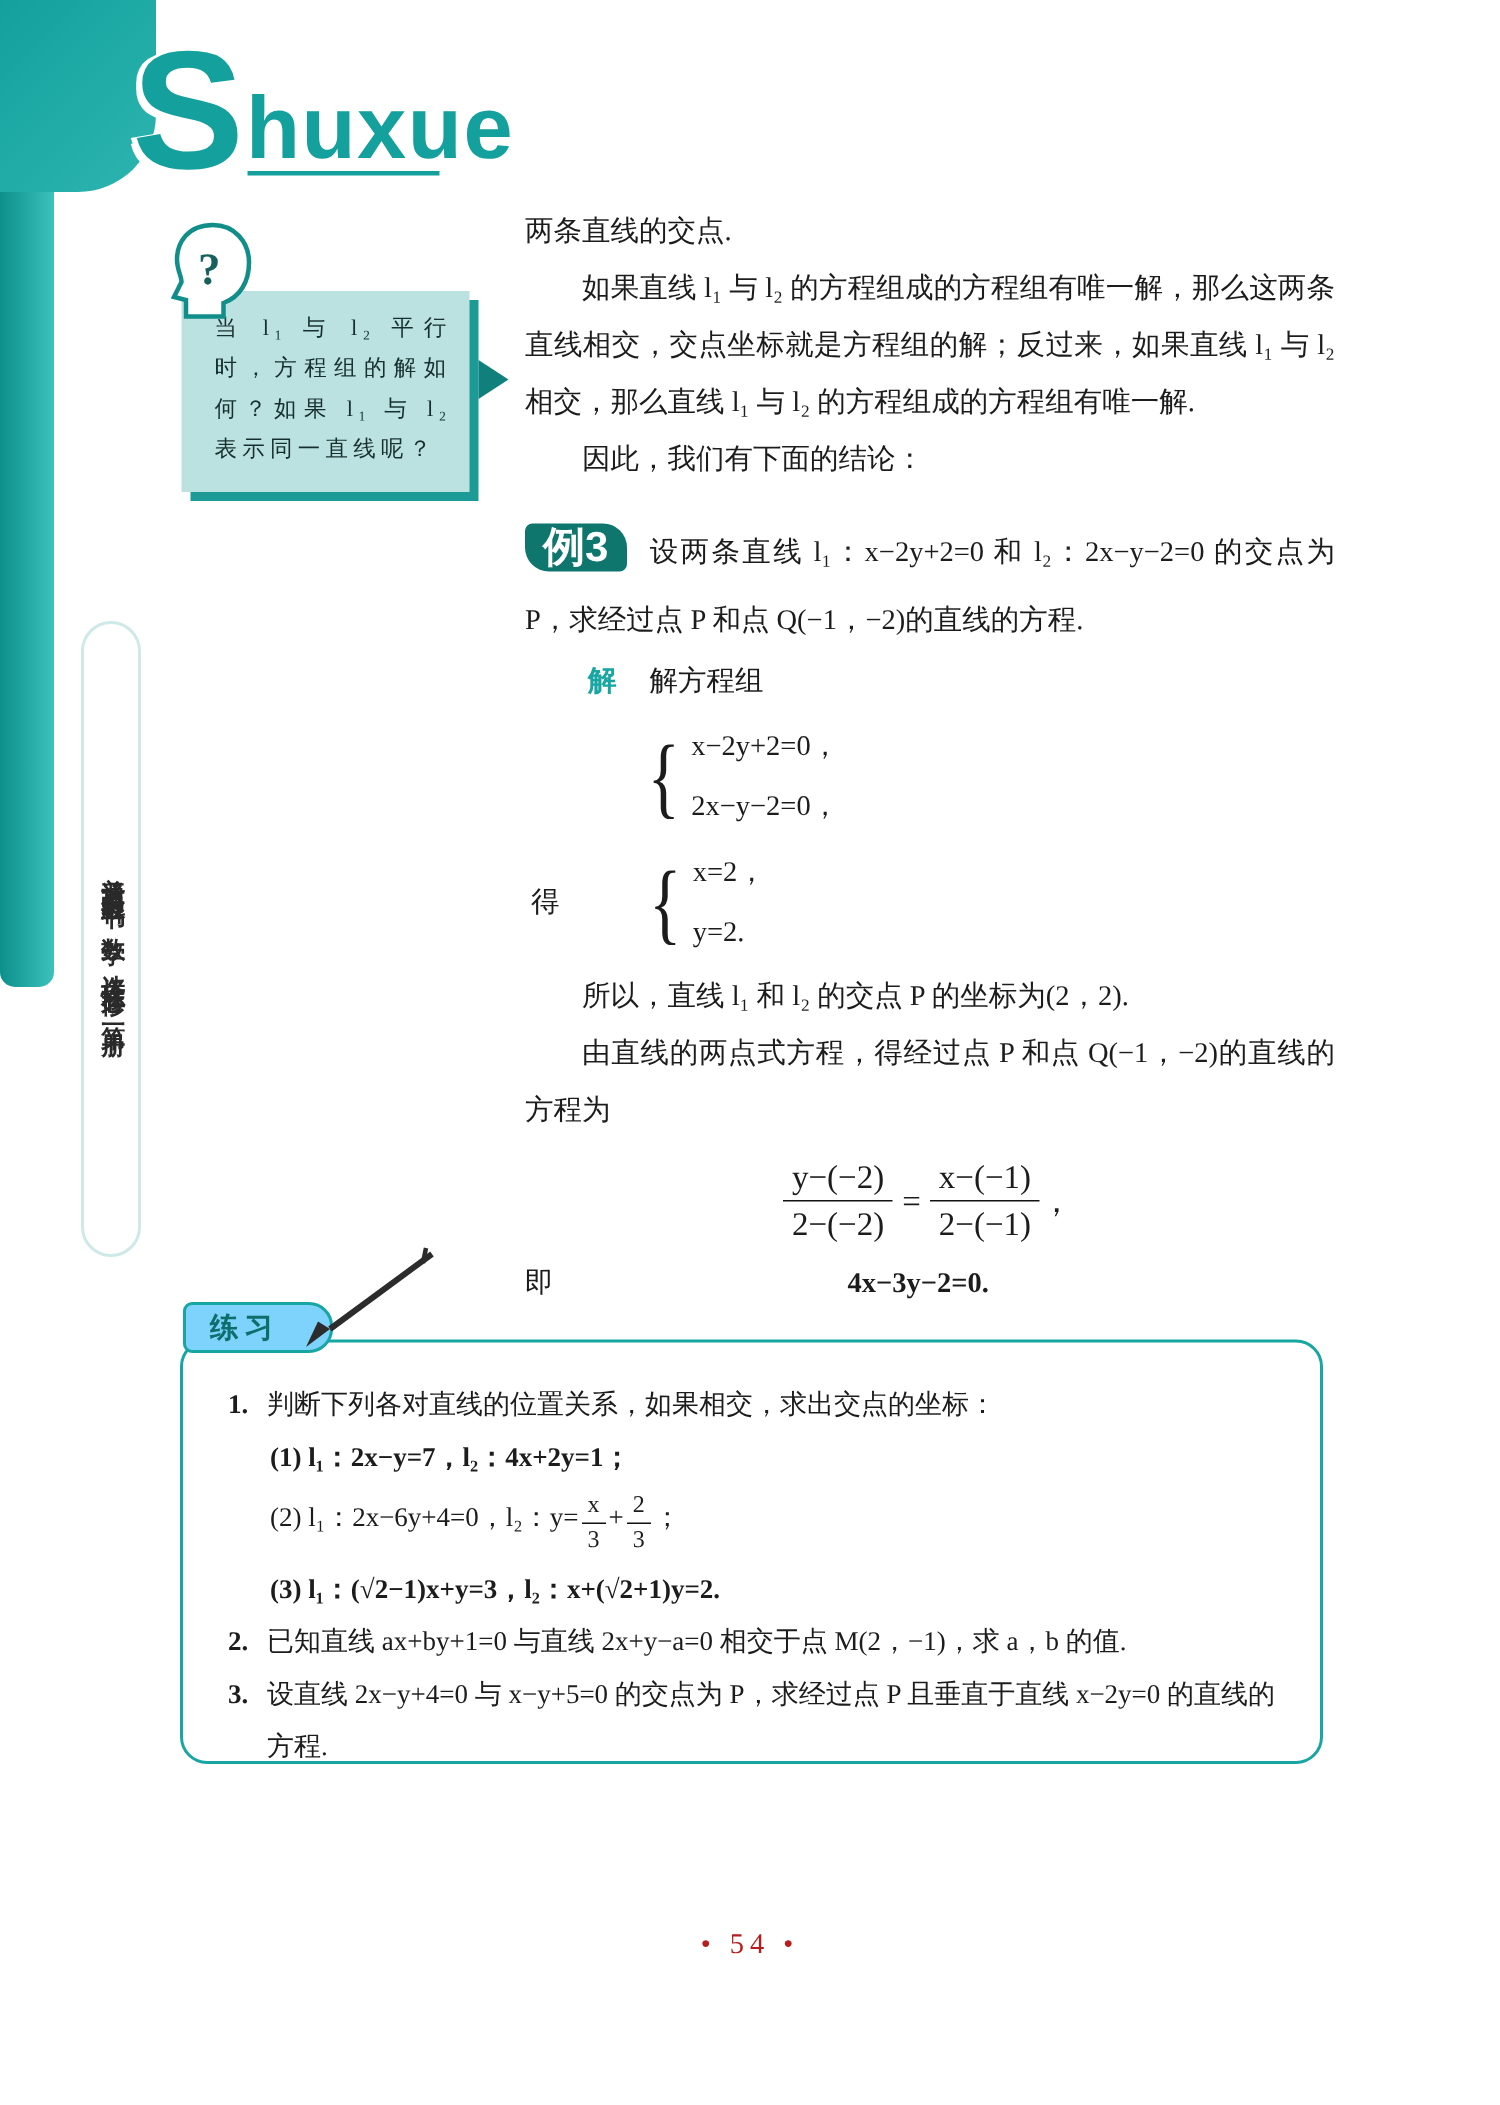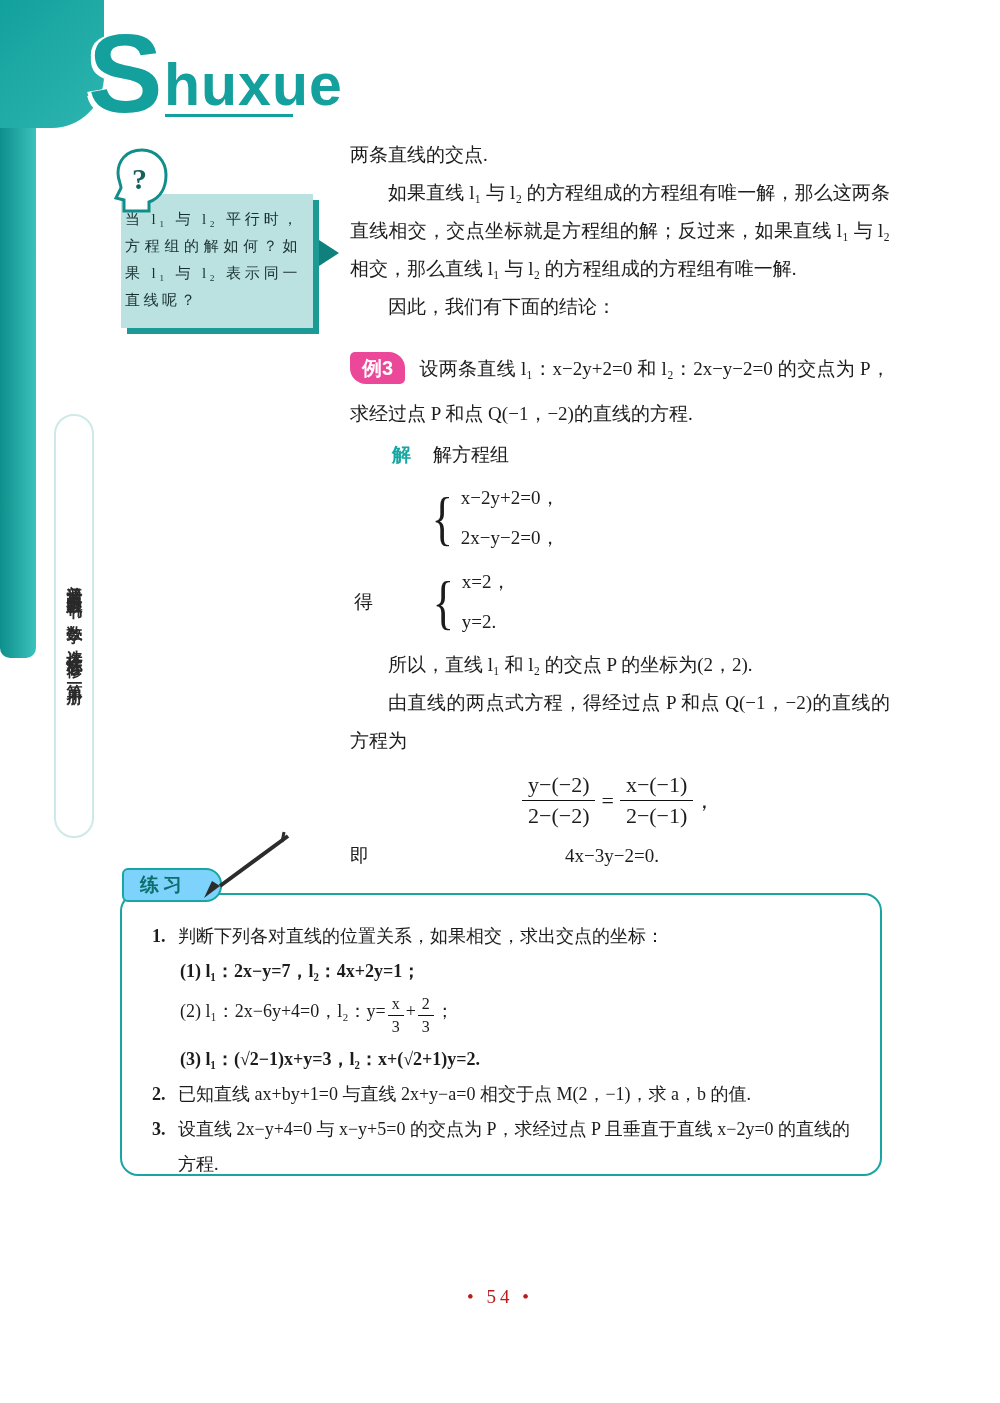--- a/index.html
+++ b/index.html
@@ -34,21 +34,21 @@
   .logo-underline {
     position:absolute; left:165px; top:114px; width:128px; height:3px;
     background:#14a09c; z-index:2;
   }
 
   
   .head-icon { position:absolute; left:110px; top:144px; width:62px; height:74px; z-index:4; }
   .thought-box {
     position:absolute; left:121px; top:194px; width:192px; height:134px;
     background:#bbe2e0; box-shadow:6px 6px 0 0 #1b9a96; z-index:3;
-    padding:12px 12px 10px 4px; box-sizing:border-box;
+    padding:12px 12px 10px 22px; box-sizing:border-box;
     font-size:15px; line-height:27px; letter-spacing:3.5px;
     color:#17302f; text-align:justify;
   }
   .thought-arrow {
     position:absolute; left:319px; top:240px; width:0; height:0; z-index:3;
     border-top:13px solid transparent; border-bottom:13px solid transparent;
     border-left:20px solid #0f807c;
   }
 
   
@@ -65,22 +65,22 @@
   
   .content {
     position:absolute; left:350px; top:136px; width:540px; z-index:2;
     font-size:19px; line-height:38px;
   }
   .content p { margin:0; }
   .indent { text-indent:2em; }
   .just { text-align:justify; }
   .ex-statement { margin-top:20px; line-height:45px; text-align:justify; }
   .ex-badge {
-    display:inline-block; background:#ec4899; color:#ffffff;
-    font-weight:bold; font-size:20px; line-height:28px;
+    display:inline-block; background:#0f766e; color:#ffffff;
+    font-weight:bold; font-size:28px; line-height:28px;
     padding:2px 12px; border-radius:5px 16px 5px 16px; margin-right:14px;
     font-family:"Liberation Sans", sans-serif;
   }
   .solve-line { margin-top:2px; }
   .solve-label { color:#17a6a2; font-weight:bold; margin-left:42px; margin-right:22px; }
   .system { display:flex; align-items:center; margin:4px 0 4px 78px; }
   .system.sys2 { margin-left:4px; }
   .de-label { margin-right:56px; }
   .brace {
     font-size:60px; font-weight:200; line-height:60px;
@@ -88,21 +88,21 @@
   }
   .sys-lines div { line-height:40px; }
   .after-sys { margin-top:6px; }
 
   .dfrac-row { display:flex; align-items:center; margin:12px 0 6px 172px; font-size:22px; }
   .dfrac { display:inline-block; text-align:center; vertical-align:middle; }
   .dfrac .fnum { display:block; border-bottom:1.5px solid #111; padding:0 6px 2px 6px; line-height:26px; }
   .dfrac .fden { display:block; padding:2px 6px 0 6px; line-height:26px; }
   .dfrac-eq { margin:0 6px; }
   .ji-row { display:flex; margin-top:8px; }
-  .ji-result { margin-left:196px; }
+  .ji-result { margin-left:196px;font-weight:bold; }
 
   
   .practice-box {
     position:absolute; left:120px; top:893px; width:762px; height:283px;
     border:2.5px solid #17a6a2; border-radius:18px; z-index:2;
     box-sizing:border-box; padding:24px 28px 16px 30px;
     font-size:18px; line-height:35px;
   }
   .practice-tab {
     position:absolute; left:122px; top:868px; z-index:3;

